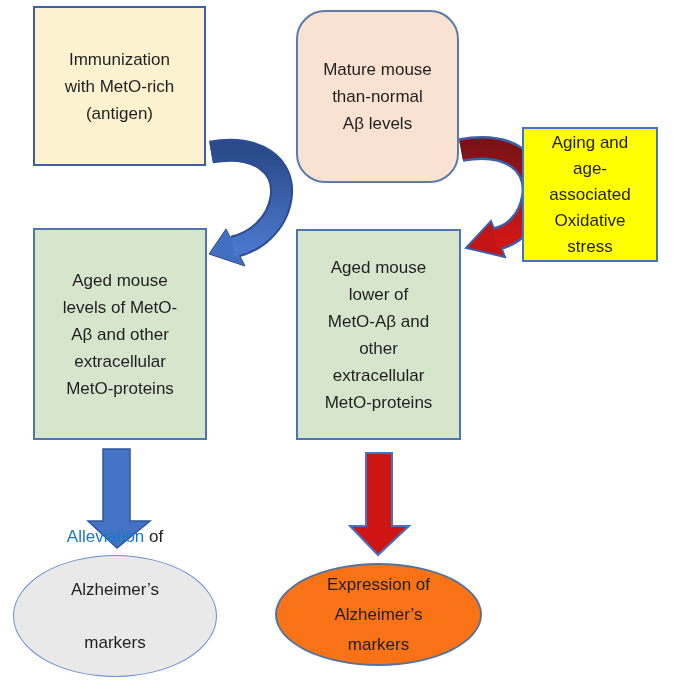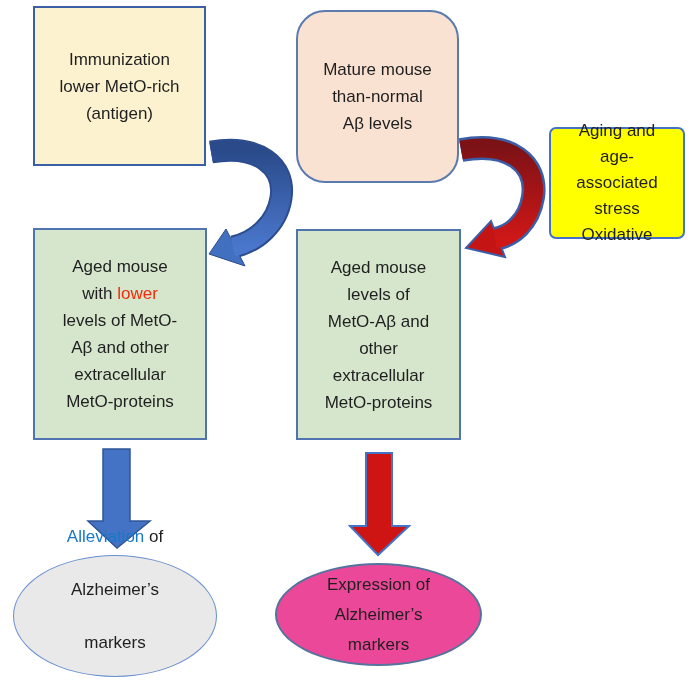--- a/index.html
+++ b/index.html
@@ -8,26 +8,26 @@
     font-family:"Liberation Sans", sans-serif; color:#1f1f1f; overflow:hidden;
   }
   .arrows-layer { position:absolute; left:0; top:0; width:700px; height:681px; }
   .shape {
     position:absolute; display:flex; flex-direction:column; justify-content:center;
     text-align:center; font-size:17px; line-height:27px; box-sizing:border-box;
   }
   .rect  { border:2px solid #4a6fae; }
   .box-immunization { left:33px;  top:6px;   width:173px; height:160px; background:#fcf2d0; border-color:#3b5fa5; }
   .box-mature       { left:296px; top:10px;  width:163px; height:173px; background:#f9e2d2; border-color:#5b7baf;border-radius:29px; }
-  .box-aging        { left:549px; top:127px; width:136px; height:112px; background:#ffff00; border-color:#4472c4; line-height:26px;border-radius:7px; }
+  .box-aging        { left:522px; top:127px; width:136px; height:135px; background:#ffff00; border-color:#4472c4; line-height:26px; }
   .box-aged-lower   { left:33px;  top:228px; width:174px; height:212px; background:#d6e6cc; border-color:#4f74b0; }
   .box-aged-higher  { left:296px; top:229px; width:165px; height:211px; background:#d6e6cc; border-color:#4f74b0; }
   .ellipse { border-radius:50%; }
   .ellipse-alleviation { left:13px;  top:555px; width:204px; height:122px; background:#e9e9e9; border:1.5px solid #6a8fd0; line-height:28px;gap:25px; }
-  .ellipse-expression  { left:275px; top:563px; width:207px; height:103px; background:#ec4899; border:2px solid #54749e; line-height:30px; }
+  .ellipse-expression  { left:275px; top:563px; width:207px; height:103px; background:#f97316; border:2px solid #54749e; line-height:30px; }
   .hl-red  { color:#f42a0a; }
   .hl-blue { color:#1878c8; }
   .line { white-space:nowrap; }
 </style>
 </head>
 <body>
 
 <div class="canvas">
 
   <svg class="arrows-layer" viewBox="0 0 700 681" xmlns="http://www.w3.org/2000/svg">
@@ -58,50 +58,49 @@
       <polygon points="103,449 130,449 130,521 150,521 117,548 88,521 103,521" fill="#4472c4" stroke="#2f5597" stroke-width="1.5"></polygon>
     </g>
 
     <g>
       <polygon points="366,453 392,453 392,526 409,526 378,555 350,526 366,526" fill="#cf1414" stroke="#4472c4" stroke-width="2"></polygon>
     </g>
   </svg>
 
   <div class="shape rect box-immunization">
     <div class="line">Immunization</div>
-    <div class="line">lower MetO-rich</div>
+    <div class="line">with MetO-rich</div>
     <div class="line">(antigen)</div>
   </div>
 
   <div class="shape rect box-mature">
     <div class="line">Mature mouse</div>
     <div class="line">than-normal</div>
     <div class="line">Aβ levels</div>
   </div>
 
   <div class="shape rect box-aging">
     <div class="line">Aging and</div>
     <div class="line">age-</div>
     <div class="line">associated</div>
+    <div class="line">Oxidative</div>
     <div class="line">stress</div>
-    <div class="line">Oxidative</div>
   </div>
 
   <div class="shape rect box-aged-lower">
     <div class="line">Aged mouse</div>
-    <div class="line"><span>with </span><span class="hl-red">lower</span></div>
     <div class="line">levels of  MetO-</div>
     <div class="line">Aβ and other</div>
     <div class="line">extracellular</div>
     <div class="line">MetO-proteins</div>
   </div>
 
   <div class="shape rect box-aged-higher">
     <div class="line">Aged mouse</div>
-    <div class="line">levels of</div>
+    <div class="line">lower of</div>
     <div class="line">MetO-Aβ and</div>
     <div class="line">other</div>
     <div class="line">extracellular</div>
     <div class="line">MetO-proteins</div>
   </div>
 
   <div class="shape ellipse ellipse-alleviation">
     <div class="line"><span class="hl-blue">Alleviation</span><span> of</span></div>
     <div class="line">Alzheimer’s</div>
     <div class="line">markers</div>

